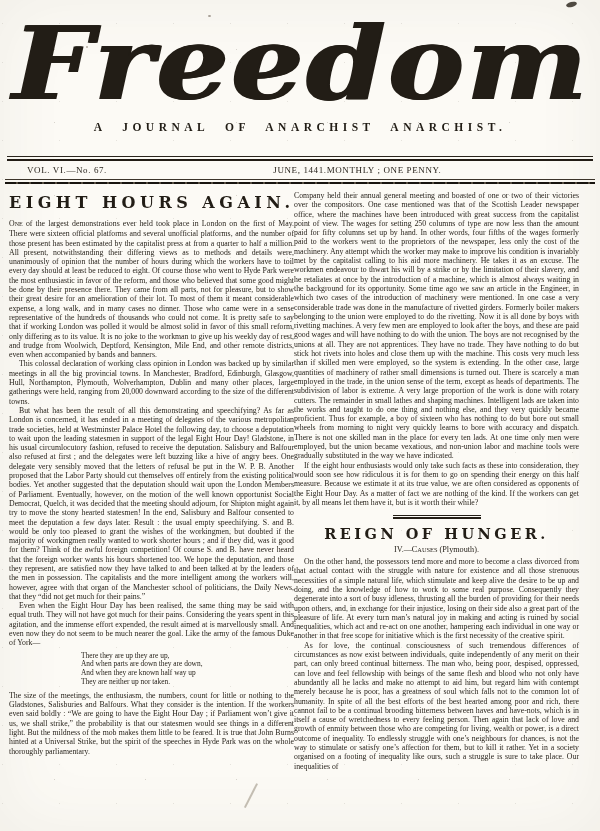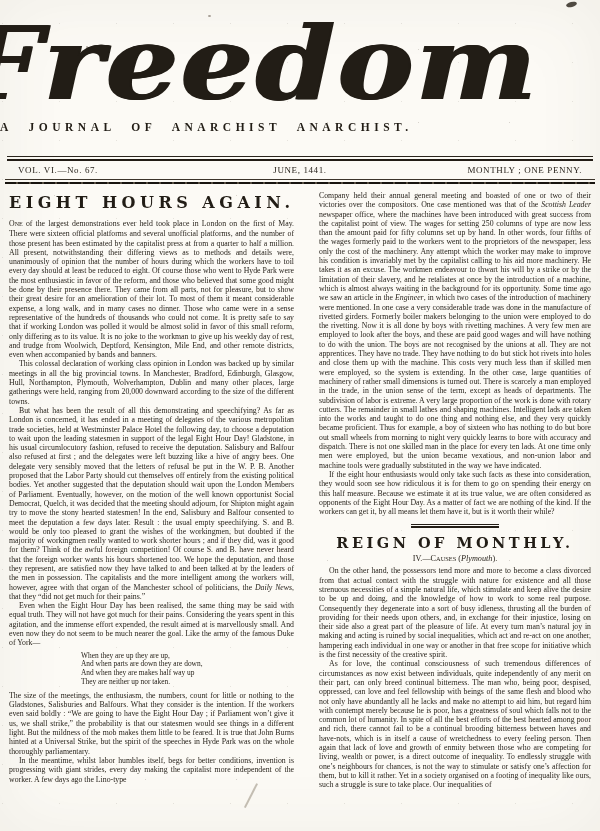--- a/index.html
+++ b/index.html
@@ -12,21 +12,21 @@
     background-color: #fcfaf5;
     background-image:
       radial-gradient(circle, rgba(70,58,44,.20) .6px, transparent .8px),
       radial-gradient(circle, rgba(70,58,44,.12) .5px, transparent .7px);
     background-size: 91px 73px, 57px 39px;
     background-position: 9px 13px, 31px 43px;
     box-shadow: inset 0 0 70px rgba(90,78,60,.07);
     font-family: "Liberation Serif", serif;
   }
   
-  .masthead { padding-top: 8px; height: 152px; }
+  .masthead { text-align: center; padding-top: 8px; height: 152px; }
   .masthead-title {
     font-family: "DejaVu Serif", serif;
     font-style: italic; font-weight: 700;
     font-size: 101px; line-height: 112px;
     letter-spacing: 2px;
     transform: scaleX(1.13);
     transform-origin: 50% 50%;
     text-shadow: 1px 0 0 currentColor, 2px 0 0 currentColor;
     white-space: nowrap;
   }
@@ -36,30 +36,30 @@
     letter-spacing: 4.5px; word-spacing: 9px;
   }
   
   .rule-a { margin: 4px 7px 0; height: 5px; border-top: 1.5px solid #2a241c; border-bottom: 2.5px solid #221c15; }
   .dateline {
     display: grid; grid-template-columns: 1fr auto 1fr;
     align-items: baseline;
     padding: 4px 18px 3px;
     font-size: 9px; letter-spacing: .6px;
   }
-  .dateline .dl-left  { text-align: left; }
+  .dateline .dl-left  { text-align: left; margin-left: 9px; }
   .dateline .dl-mid   { text-align: center; }
-  .dateline .dl-right { text-align: right; }
+  .dateline .dl-right { text-align: left; }
   .rule-b { position: relative; margin: 1px 5px 0; height: 5px; border-top: 1px solid #3c342a; }
   .rule-b::after {
     content: ""; position: absolute; left: 0; right: 0; top: 1.5px; height: 2.6px;
     background: repeating-linear-gradient(90deg, #18140f 0 11px, #544b3e 11px 13px);
   }
   
-  .columns { display: flex; gap: 25px; padding: 7px 9px 0; }
+  .columns { display: flex; gap: 0; padding: 7px 9px 0; }
   .col { width: 285px; }
   .headline-1 {
     margin: 2px 0 7px; text-align: center;
     font-family: "DejaVu Serif", serif;
     font-size: 16px; font-weight: 700; letter-spacing: 4.5px;
     white-space: nowrap;
   }
   .col p {
     margin: 0;
     font-size: 7.8px; line-height: 9.3px;
@@ -69,21 +69,21 @@
   .poem { margin: 4px 0 4px 72px; font-size: 7.4px; line-height: 8.8px; }
   .divider { width: 88px; height: 4px; margin: 8px auto 6px; border-top: 1px solid #241e16; border-bottom: 2px solid #241e16; }
   .headline-2 {
     margin: 1px 0 3px; text-align: center;
     font-family: "DejaVu Serif", serif;
     font-size: 14.5px; font-weight: 700; letter-spacing: 3.5px;
     white-space: nowrap;
   }
   .subhead { text-align: center; font-size: 8.2px; margin: 0 0 3px; }
   
-  .sg-i  { font-style: italic; }
+  .sg-i  { }
   .sg-sc { font-size: .78em; }
   
   .smudge-tr { position: absolute; top: 2px; right: 23px; width: 11px; height: 5px; background: #2b241c; border-radius: 50%; transform: rotate(-14deg); opacity: .82; }
   .speck-a { position: absolute; top: 15px; left: 208px; width: 3px; height: 2px; background: #6d6355; border-radius: 50%; opacity: .6; }
   .speck-b { position: absolute; top: 46px; left: 86px;  width: 2px; height: 2px; background: #7a7060; border-radius: 50%; opacity: .55; }
   .scratch { position: absolute; top: 782px; left: 250px; width: 1.5px; height: 27px; background: #968c7c; transform: rotate(27deg); opacity: .55; }
 </style>
 </head>
 <body>
 
@@ -111,35 +111,34 @@
 
   <main class="columns">
 
     <section class="col">
       <h1 class="headline-1">EIGHT HOURS AGAIN.</h1>
       <p class="flush"><span>O</span><span class="sg-sc">NE</span><span> of the largest demonstrations ever held took place in London on the first of May. There were sixteen official platforms and several unofficial platforms, and the number of those present has been estimated by the capitalist press at from a quarter to half a million. All present, notwithstanding their differing views as to methods and details were, unanimously of opinion that the number of hours during which the workers have to toil every day should at least be reduced to eight. Of course those who went to Hyde Park were the most enthusiastic in favor of the reform, and those who believed that some good might be done by their presence there. They came from all parts, not for pleasure, but to show their great desire for an amelioration of their lot. To most of them it meant considerable expense, a long walk, and in many cases no dinner. Those who came were in a sense representative of the hundreds of thousands who could not come. It is pretty safe to say that if working London was polled it would be almost solid in favor of this small reform, only differing as to its value. It is no joke to the workman to give up his weekly day of rest, and trudge from Woolwich, Deptford, Kensington, Mile End, and other remote districts, even when accompanied by bands and banners.</span></p>
       <p><span>This colossal declaration of working class opinion in London was backed up by similar meetings in all the big provincial towns. In Manchester, Bradford, Edinburgh, Glasgow, Hull, Northampton, Plymouth, Wolverhampton, Dublin and many other places, large gatherings were held, ranging from 20,000 downward according to the size of the different towns.</span></p>
       <p><span>But what has been the result of all this demonstrating and speechifying? As far as London is concerned, it has ended in a meeting of delegates of the various metropolitan trade societies, held at Westminster Palace Hotel the following day, to choose a deputation to wait upon the leading statesmen in support of the legal Eight Hour Day! Gladstone, in his usual circumlocutory fashion, refused to receive the deputation. Salisbury and Balfour also refused at first ; and the delegates were left buzzing like a hive of angry bees. One delegate very sensibly moved that the letters of refusal be put in the W. P. B. Another proposed that the Labor Party should cut themselves off entirely from the existing political bodies. Yet another suggested that the deputation should wait upon the London Members of Parliament. Eventually, however, on the motion of the well known opportunist Social Democrat, Quelch, it was decided that the meeting should adjourn, for Shipton might again try to move the stony hearted statesmen! In the end, Salisbury and Balfour consented to meet the deputation a few days later. Result : the usual empty speechifying. S. and B. would be only too pleased to grant the wishes of the workingmen, but doubted if the majority of workingmen really wanted to work shorter hours ; and if they did, was it good for them? Think of the awful foreign competition! Of course S. and B. have never heard that the foreign worker wants his hours shortened too. We hope the deputation, and those they represent, are satisfied now they have talked to and been talked at by the leaders of the men in possession. The capitalists and the more intelligent among the workers will, however, agree with that organ of the Manchester school of politicians, the </span><span class="sg-i">Daily News</span><span>, that they “did not get much for their pains.”</span></p>
       <p><span>Even when the Eight Hour Day has been realised, the same thing may be said with equal truth. They will not have got much for their pains. Considering the years spent in this agitation, and the immense effort expended, the result aimed at is marvellously small. And even now they do not seem to be much nearer the goal. Like the army of the famous Duke of York—</span></p>
       <div class="poem">
-        <div>When they are up they are up,</div>
+        <div>There they are up they are up,</div>
         <div>And when parts are down they are down,</div>
-        <div>And when they are makes half way up</div>
+        <div>And when they are known half way up</div>
         <div>They are neither up nor taken.</div>
       </div>
       <p class="flush"><span>The size of the meetings, the enthusiasm, the numbers, count for little or nothing to the Gladstones, Salisburies and Balfours. What they consider is the intention. If the workers even said boldly : “We are going to have the Eight Hour Day ; if Parliament won’t give it us, we shall strike,” the probability is that our statesmen would see things in a different light. But the mildness of the mob makes them little to be feared. It is true that John Burns hinted at a Universal Strike, but the spirit of the speeches in Hyde Park was on the whole thoroughly parliamentary.</span></p>
-      <p><span>In the meantime, whilst labor humbles itself, begs for better conditions, invention is progressing with giant strides, every day making the capitalist more independent of the worker. A few days ago the Lino-type</span></p>
     </section>
 
     <section class="col">
       <p class="flush"><span>Company held their annual general meeting and boasted of one or two of their victories over the compositors. One case mentioned was that of the </span><span class="sg-i">Scottish Leader</span><span> newspaper office, where the machines have been introduced with great success from the capitalist point of view. The wages for setting 250 columns of type are now less than the amount paid for fifty columns set up by hand. In other words, four fifths of the wages formerly paid to the workers went to the proprietors of the newspaper, less only the cost of the machinery. Any attempt which the worker may make to improve his condition is invariably met by the capitalist calling to his aid more machinery. He takes it as an excuse. The workmen endeavour to thwart his will by a strike or by the limitation of their slavery, and he retaliates at once by the introduction of a machine, which is almost always waiting in the background for its opportunity. Some time ago we saw an article in the </span><span class="sg-i">Engineer</span><span>, in which two cases of the introduction of machinery were mentioned. In one case a very considerable trade was done in the manufacture of rivetted girders. Formerly boiler makers belonging to the union were employed to do the rivetting. Now it is all done by boys with rivetting machines. A very few men are employed to look after the boys, and these are paid good wages and will have nothing to do with the union. The boys are not recognised by the unions at all. They are not apprentices. They have no trade. They have nothing to do but stick hot rivets into holes and close them up with the machine. This costs very much less than if skilled men were employed, so the system is extending. In the other case, large quantities of machinery of rather small dimensions is turned out. There is scarcely a man employed in the trade, in the union sense of the term, except as heads of departments. The subdivision of labor is extreme. A very large proportion of the work is done with rotary cutters. The remainder in small lathes and shaping machines. Intelligent lads are taken into the works and taught to do one thing and nothing else, and they very quickly became proficient. Thus for example, a boy of sixteen who has nothing to do but bore out small wheels from morning to night very quickly learns to bore with accuracy and dispatch. There is not one skilled man in the place for every ten lads. At one time only men were employed, but the union became vexatious, and non-union labor and machine tools were gradually substituted in the way we have indicated.</span></p>
       <p><span>If the eight hour enthusiasts would only take such facts as these into consideration, they would soon see how ridiculous it is for them to go on spending their energy on this half measure. Because we estimate it at its true value, we are often considered as opponents of the Eight Hour Day. As a matter of fact we are nothing of the kind. If the workers can get it, by all means let them have it, but is it worth their while?</span></p>
 
       <div class="divider"></div>
 
-      <h2 class="headline-2">REIGN OF MONTHLY.</h2>
+      <h2 class="headline-2">REIGN OF HUNGER.</h2>
       <div class="subhead"><span>IV.—C</span><span class="sg-sc">AUSES</span><span> (</span><span class="sg-i">Plymouth</span><span>).</span></div>
       <p><span>On the other hand, the possessors tend more and more to become a class divorced from that actual contact with the struggle with nature for existence and all those strenuous necessities of a simple natural life, which stimulate and keep alive the desire to be up and doing, and the knowledge of how to work to some real purpose. Consequently they degenerate into a sort of busy idleness, thrusting all the burden of providing for their needs upon others, and, in exchange for their injustice, losing on their side also a great part of the pleasure of life. At every turn man’s natural joy in making and acting is ruined by social inequalities, which act and re-act on one another, hampering each individual in one way or another in that free scope for initiative which is the first necessity of the creative spirit.</span></p>
       <p><span>As for love, the continual consciousness of such tremendous differences of circumstances as now exist between individuals, quite independently of any merit on their part, can only breed continual bitterness. The man who, being poor, despised, oppressed, can love and feel fellowship with beings of the same flesh and blood who not only have abundantly all he lacks and make no attempt to aid him, but regard him with contempt merely because he is poor, has a greatness of soul which falls not to the common lot of humanity. In spite of all the best efforts of the best hearted among poor and rich, there cannot fail to be a continual brooding bitterness between haves and have-nots, which is in itself a cause of wretchedness to every feeling person. Then again that lack of love and growth of enmity between those who are competing for living, wealth or power, is a direct outcome of inequality. To endlessly struggle with one’s neighbours for chances, is not the way to stimulate or satisfy one’s affection for them, but to kill it rather. Yet in a society organised on a footing of inequality like ours, such a struggle is sure to take place. Our inequalities of</span></p>
     </section>
 
   </main>
 </div>
 
 </body></html>

